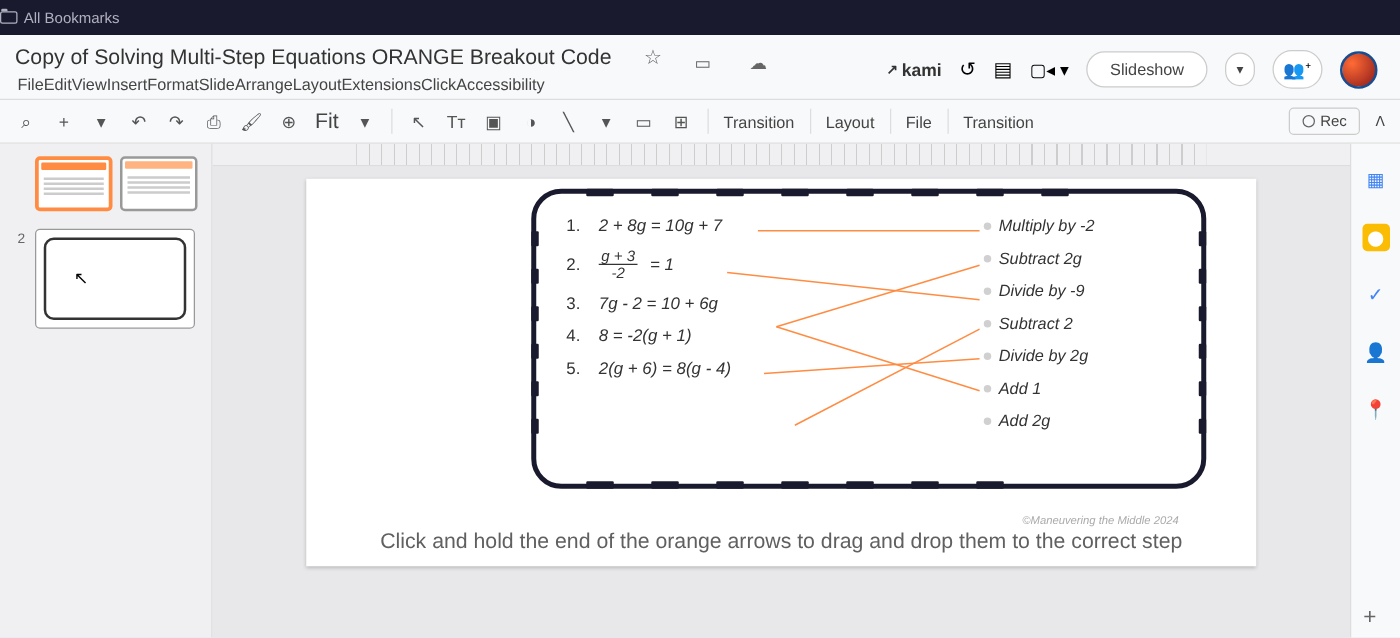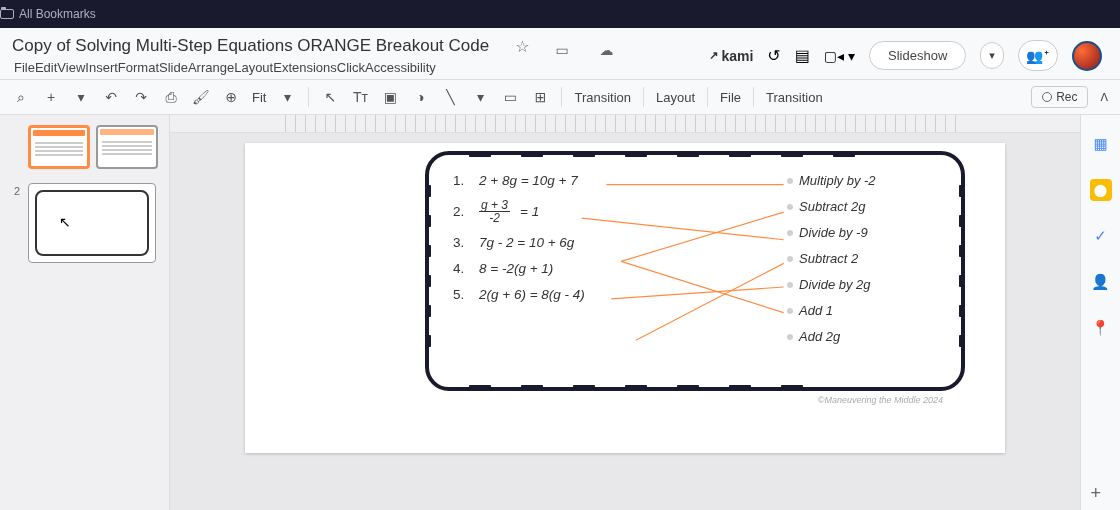--- a/index.html
+++ b/index.html
@@ -17,21 +17,21 @@
 .kami-badge{font-size:14px;font-weight:bold;color:#333;display:flex;align-items:center;gap:3px}
 .slideshow-btn{background:#fff;border:1px solid #ccc;border-radius:20px;padding:6px 18px;font-size:13px;color:#444;display:flex;align-items:center;gap:4px}
 .slideshow-drop{border:1px solid #ccc;border-radius:20px;padding:6px 8px;font-size:11px;color:#444;background:#fff}
 .share-btn{background:#fff;border:1px solid #ccc;border-radius:20px;padding:5px 8px;font-size:14px}
 .avatar{width:30px;height:30px;border-radius:50%;background:radial-gradient(circle at 30% 30%,#ff6b35,#8b1a1a);border:2px solid #1a4d8f}
 .menubar{display:flex;font-size:13px;color:#444;padding-left:2px}
 .menu-item{cursor:pointer}
 .toolbar{background:#f8f9fa;border-bottom:1px solid #ddd;padding:6px 12px;display:flex;align-items:center;gap:12px;font-size:13px;color:#444}
 .tool-icon{width:18px;text-align:center;color:#555;font-size:14px}
 .tool-sep{width:1px;height:20px;background:#ddd}
-.fit-label{font-size:13px}
+.fit-label{font-size:17px}
 .rec-btn{margin-left:auto;display:flex;align-items:center;gap:4px;border:1px solid #ccc;border-radius:4px;padding:3px 10px;font-size:12px}
 .rec-dot{width:10px;height:10px;border:1px solid #666;border-radius:50%;display:inline-block}
 .chevron-up{font-size:11px}
 .workspace{display:flex;height:calc(100% - 110px);position:relative}
 .leftpanel{width:20px;background:#f0f0f2;display:flex;flex-direction:column;align-items:center;padding-top:8px;gap:12px;font-size:13px;color:#555}
 .thumbnails{width:150px;background:#f0f0f2;padding:10px 8px;display:flex;flex-direction:column;gap:14px;border-right:1px solid #ddd}
 .thumb-row{display:flex;gap:6px}
 .thumb{width:62px;height:44px;background:#fff;border:2px solid #999;border-radius:4px;position:relative;overflow:hidden}
 .thumb.sel{border-color:#ff8c42;border-width:3px}
 .thumb-header{height:6px;margin:2px;border-radius:1px}
@@ -61,21 +61,21 @@
 .equations{flex:1;font-size:13.5px;color:#333;font-family:'Segoe UI',Arial}
 .eq-row{display:flex;align-items:center;gap:10px;margin-bottom:11px;font-style:italic}
 .eq-num{font-style:normal;font-weight:normal;width:16px}
 .eq-frac{display:inline-flex;flex-direction:column;align-items:center;line-height:1;font-size:12px;vertical-align:middle}
 .eq-frac-top{border-bottom:1px solid #333;padding:0 2px}
 .steps{width:150px;font-size:13px;color:#333;font-family:'Segoe UI',Arial;font-style:italic}
 .step-row{margin-bottom:11px;display:flex;align-items:center;gap:6px}
 .step-dot{width:6px;height:6px;background:#d0d0d0;border-radius:50%;font-style:normal;font-size:9px;color:#999;display:flex;align-items:center;justify-content:center}
 .arrows{position:absolute;inset:0;pointer-events:none}
 .arrow-line{stroke:#ff8c42;stroke-width:1.2;fill:none}
-.footer-text{position:absolute;bottom:48px;right:62px;font-size:9px;color:#aaa;font-style:italic}
+.footer-text{position:absolute;bottom:32px;right:62px;font-size:9px;color:#aaa;font-style:italic}
 .instruction{position:absolute;bottom:10px;left:0;right:0;text-align:center;font-size:17px;color:#606060}
 .rightpanel{width:40px;background:#f8f9fa;border-left:1px solid #ddd;display:flex;flex-direction:column;align-items:center;padding-top:18px;gap:24px;font-size:15px;color:#555}
 .side-icon{width:22px;height:22px;display:flex;align-items:center;justify-content:center;border-radius:4px}
 .side-icon.y{background:#fbbc04;color:#fff;font-size:12px}
 .side-icon.b{color:#4285f4}
 .side-icon.g{color:#34a853}
 .side-icon.gr{color:#888}
 .plus-btn{position:absolute;bottom:12px;width:20px;height:20px;font-size:18px;color:#666}
 </style>
 </head>
@@ -297,20 +297,21 @@
                 <span>Add 1</span>
               </div>
             <div class="step-row">
                 <span class="step-dot"></span>
                 <span>Add 2g</span>
               </div>
           </div>
         </div>
       </div>
       <div class="footer-text">©Maneuvering the Middle 2024</div>
+      <div class="instruction">Click and hold the end of the orange arrows to drag and drop them to the correct step</div>
     </div>
   </div>
 
   <div class="rightpanel">
     <div class="side-icon" style="color:#4285f4">▦</div>
     <div class="side-icon y">⬤</div>
     <div class="side-icon b">✓</div>
     <div class="side-icon gr">👤</div>
     <div class="side-icon g">📍</div>
     <div class="plus-btn">+</div>

